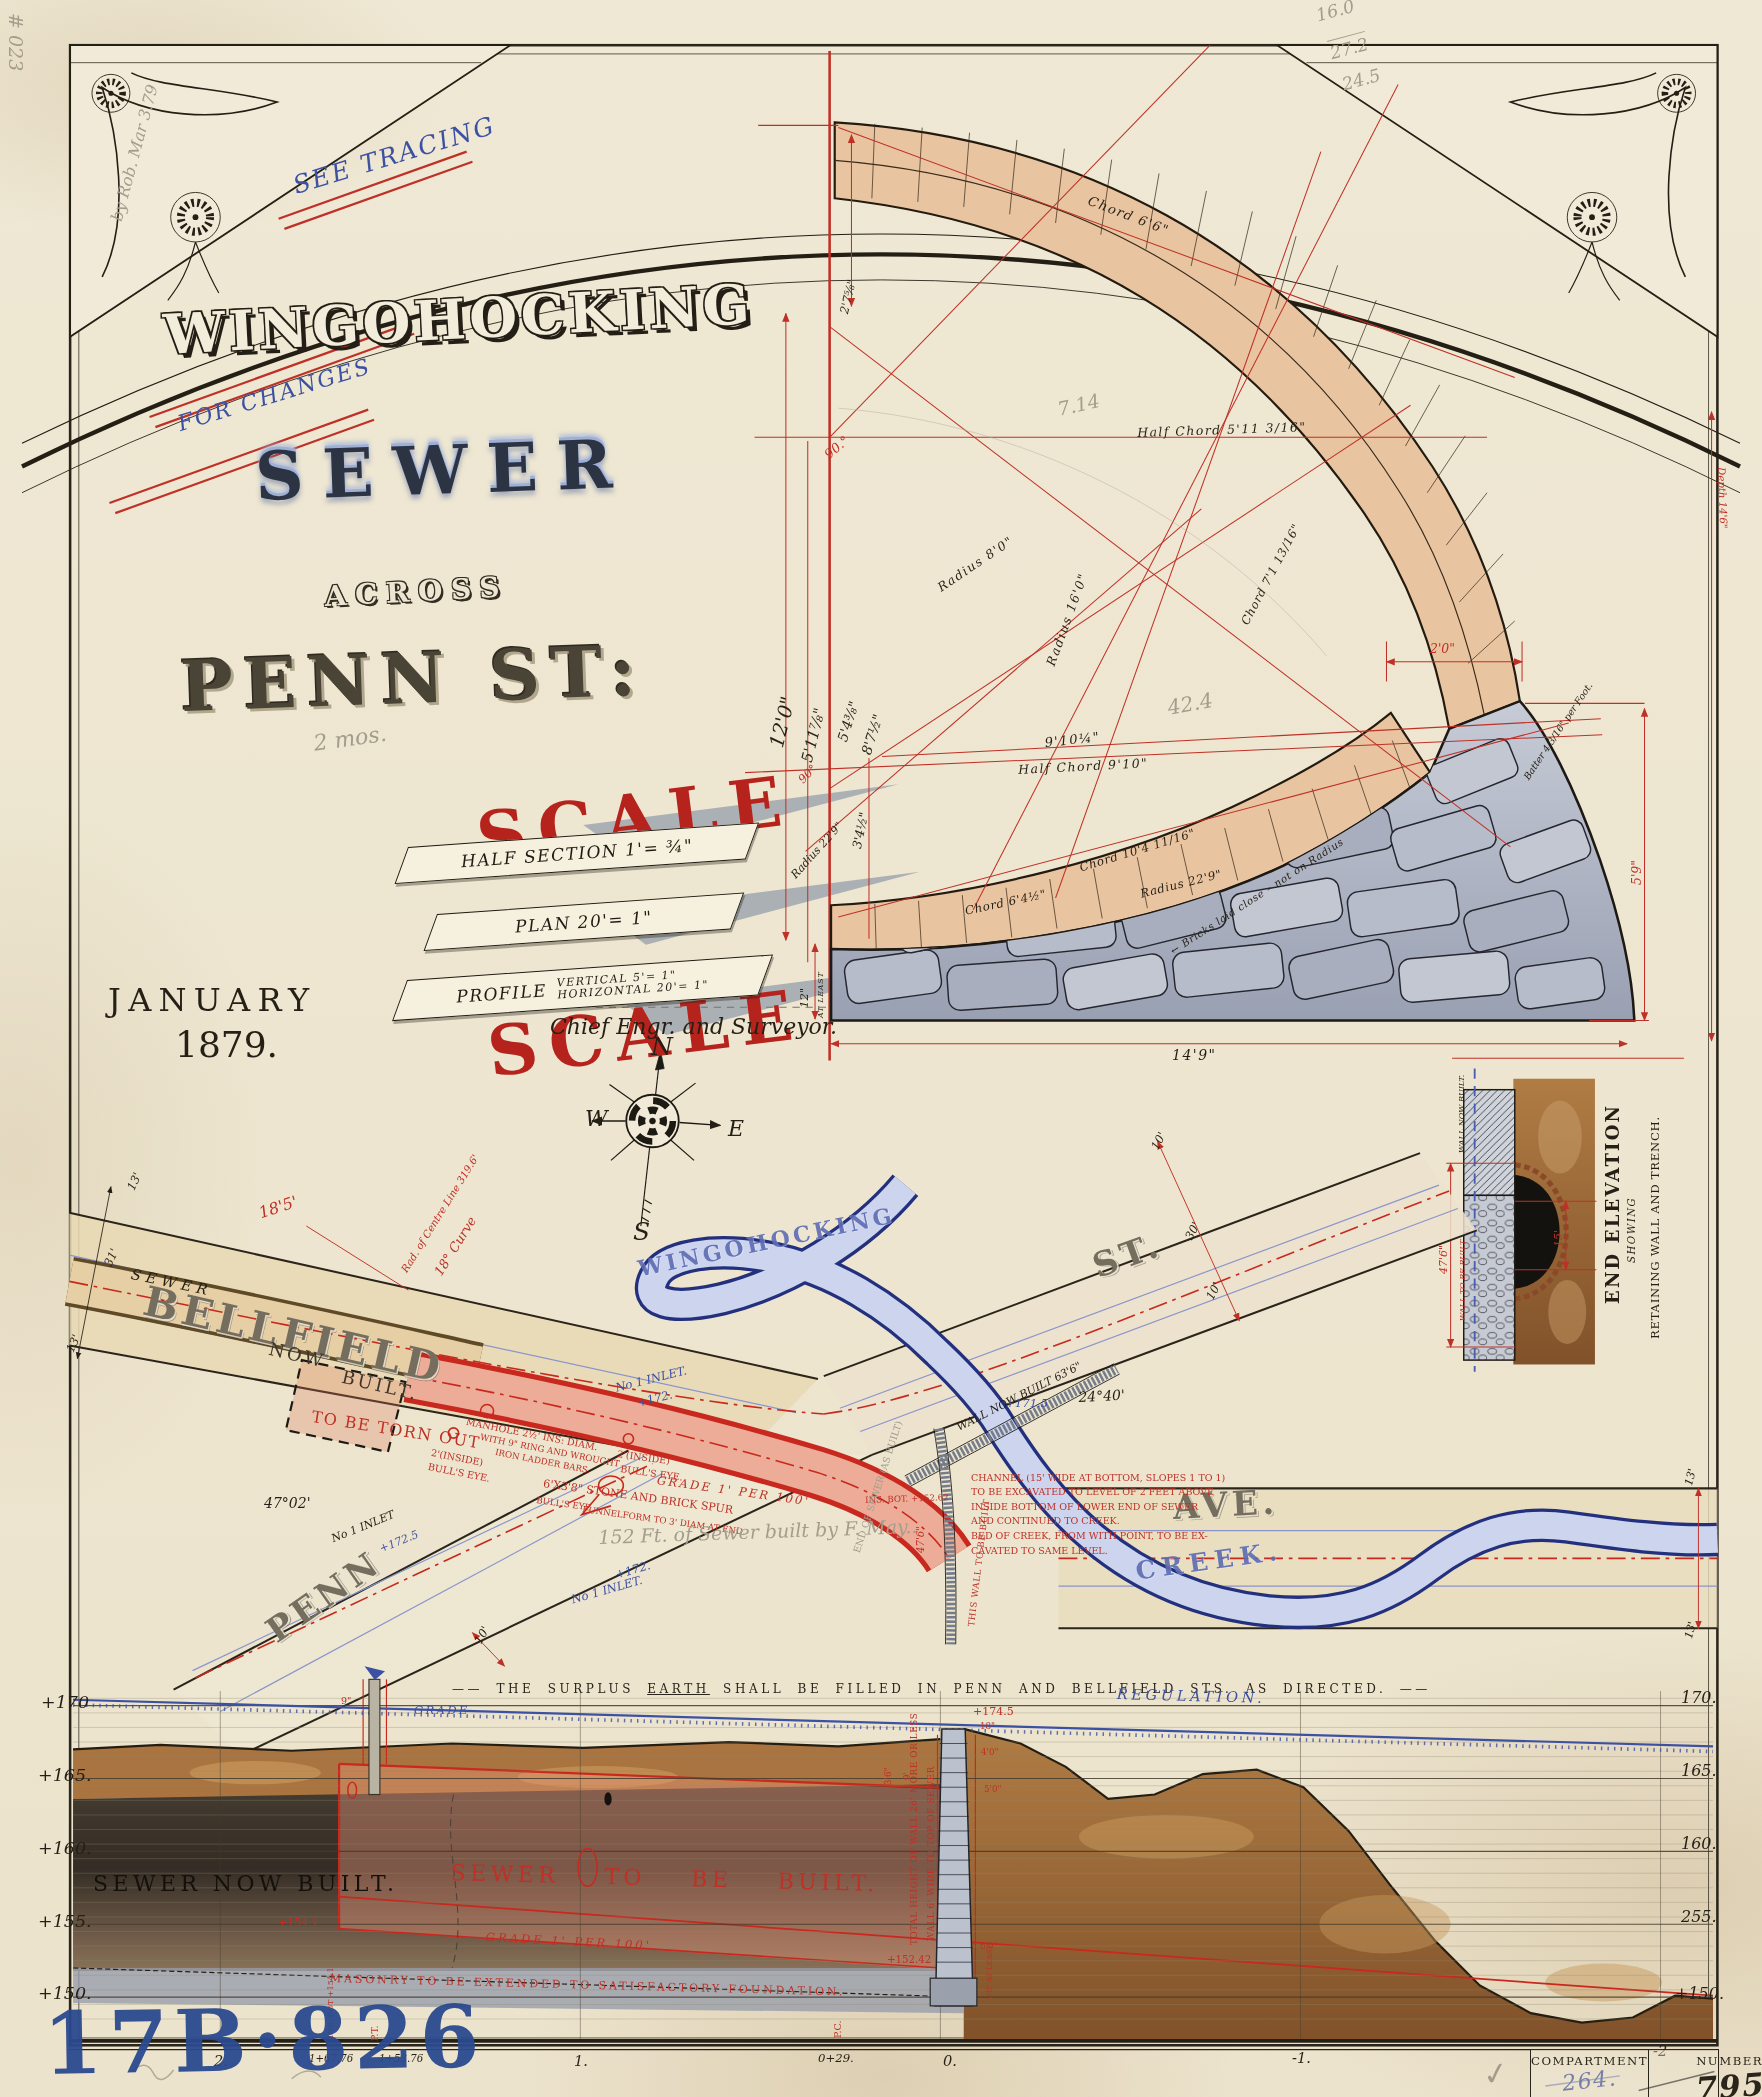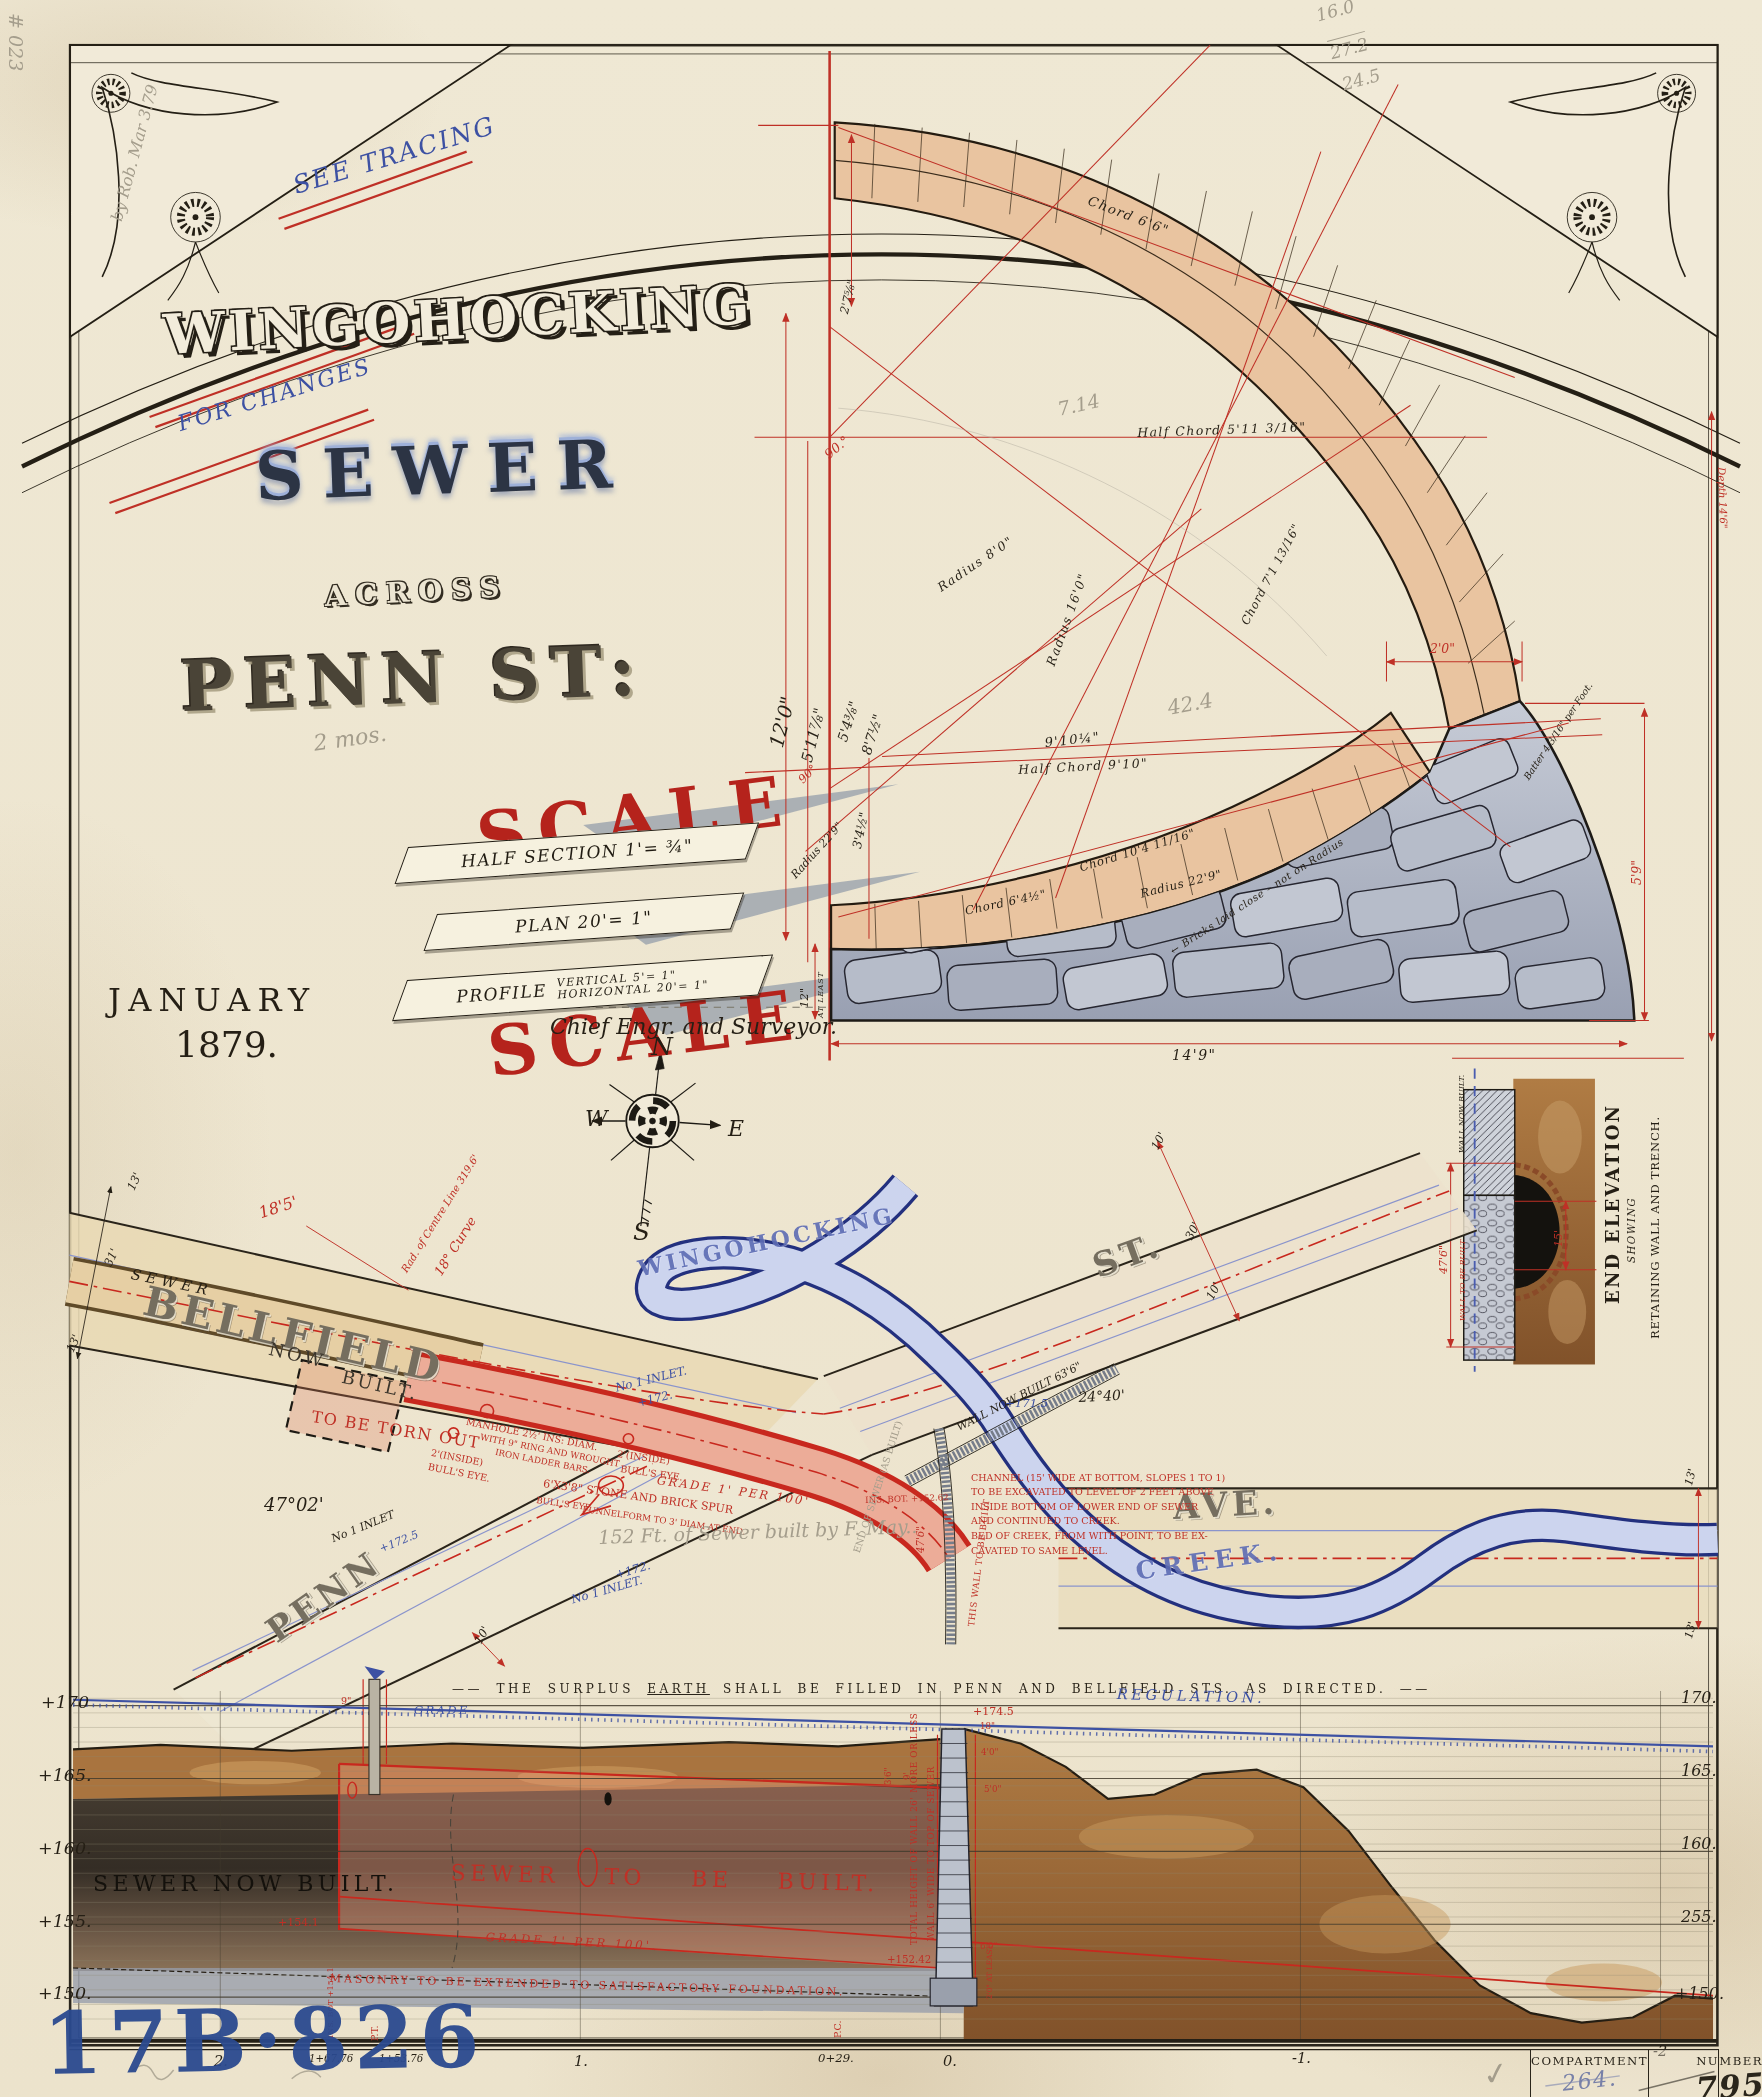--- a/index.html
+++ b/index.html
@@ -528,21 +528,21 @@
 <div class="lbl red" style="left:544px;top:1478px;font-size:11px;transform:rotate(8deg);">6'X3'8" STONE AND BRICK SPUR</div>
 <div class="lbl red" style="left:537px;top:1496px;font-size:8.7px;transform:rotate(8deg);">BULL'S EYE</div>
 <div class="lbl red" style="left:583px;top:1505px;font-size:8.7px;transform:rotate(8deg);">FUNNELFORM TO 3' DIAM AT END.</div>
 <div class="lbl pencil it" style="left:598px;top:1528px;font-size:19px;transform:rotate(-2deg);">152 Ft. of Sewer built by F. May..</div>
 <div class="lbl blue it" style="left:614px;top:1382px;font-size:11.7px;transform:rotate(-14deg);">No 1 INLET.</div>
 <div class="lbl blue it" style="left:636px;top:1397px;font-size:11.7px;transform:rotate(-14deg);">+172.</div>
 <div class="lbl blue it" style="left:614px;top:1569px;font-size:11.7px;transform:rotate(-16deg);">+172.</div>
 <div class="lbl blue it" style="left:570px;top:1594px;font-size:11.7px;transform:rotate(-16deg);">No 1 INLET.</div>
 <div class="lbl it" style="left:330px;top:1534px;font-size:11px;transform:rotate(-22deg);">No 1 INLET</div>
 <div class="lbl blue it" style="left:378px;top:1544px;font-size:11px;transform:rotate(-22deg);">+172.5</div>
-<div class="lbl it" style="left:264px;top:1496px;font-size:18px;">47°02'</div>
+<div class="lbl it" style="left:264px;top:1496px;font-size:14px;">47°02'</div>
 <div class="lbl stamp" style="left:260px;top:1620px;font-size:34px;transform:rotate(-35deg);">PENN</div>
 <div class="lbl stamp" style="left:1088px;top:1251px;font-size:34px;transform:rotate(-20deg);">ST.</div>
 <div class="lbl stamp" style="left:1172px;top:1490px;font-size:34px;transform:rotate(-3deg);">AVE.</div>
 <div class="lbl bstamp" style="left:1134px;top:1559px;font-size:25px;letter-spacing:6.6px;transform:rotate(-8deg);">CREEK.</div>
 <div class="lbl bstamp" style="left:636px;top:1258px;font-size:22px;transform:rotate(-12deg);">WINGOHOCKING</div>
 <div class="lbl it" style="left:955px;top:1423px;font-size:11px;transform:rotate(-27deg);">WALL NOW BUILT 63'6"</div>
 <div class="lbl it" style="left:1078px;top:1390px;font-size:14px;transform:rotate(-3deg);">24°40'</div>
 <div class="lbl blue it" style="left:1005px;top:1397px;font-size:11.7px;">+171.5</div>
 <div class="lbl red" style="left:971px;top:1473px;font-size:9.5px;">CHANNEL (15' WIDE AT BOTTOM, SLOPES 1 TO 1)</div>
 <div class="lbl red" style="left:971px;top:1487px;font-size:9.5px;">TO BE EXCAVATED TO LEVEL OF 2 FEET ABOVE</div>

